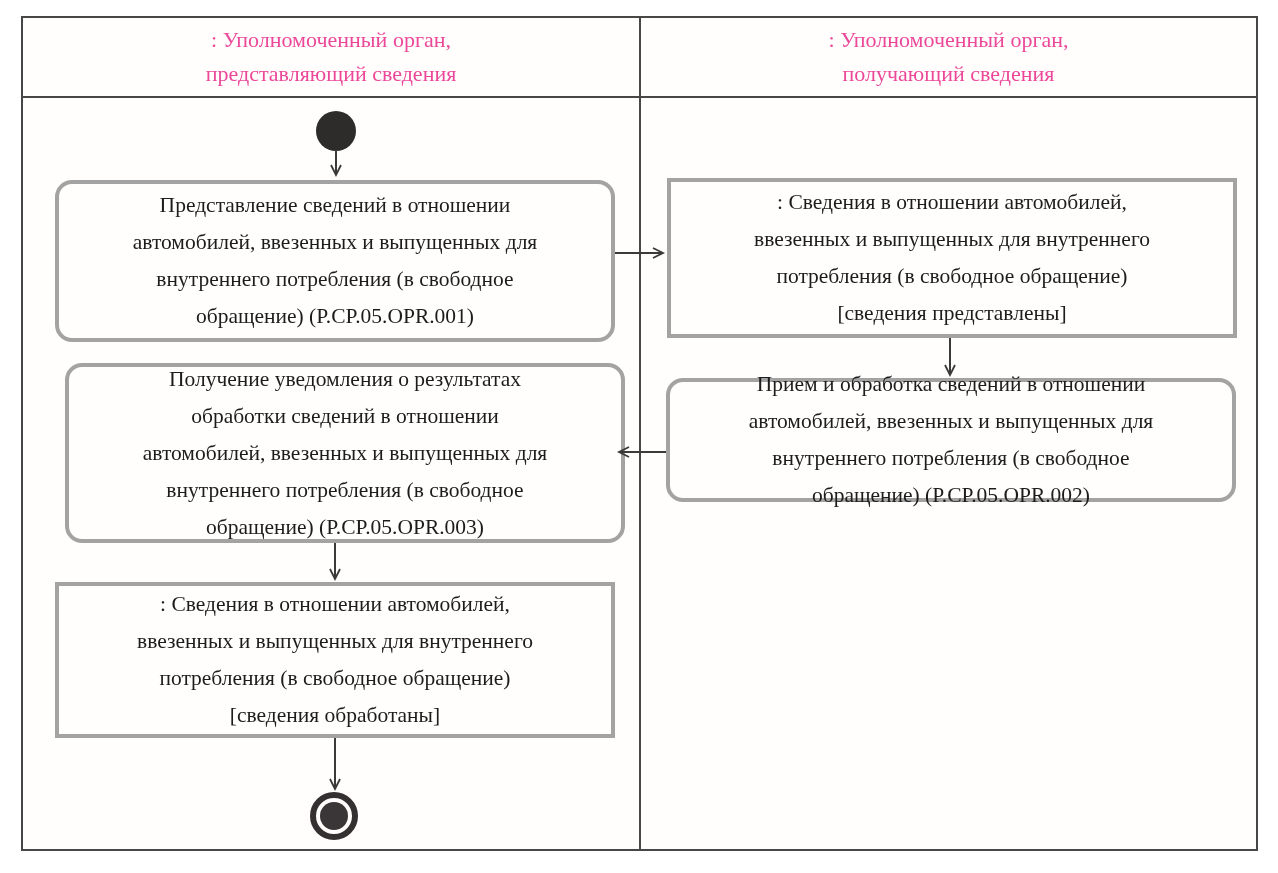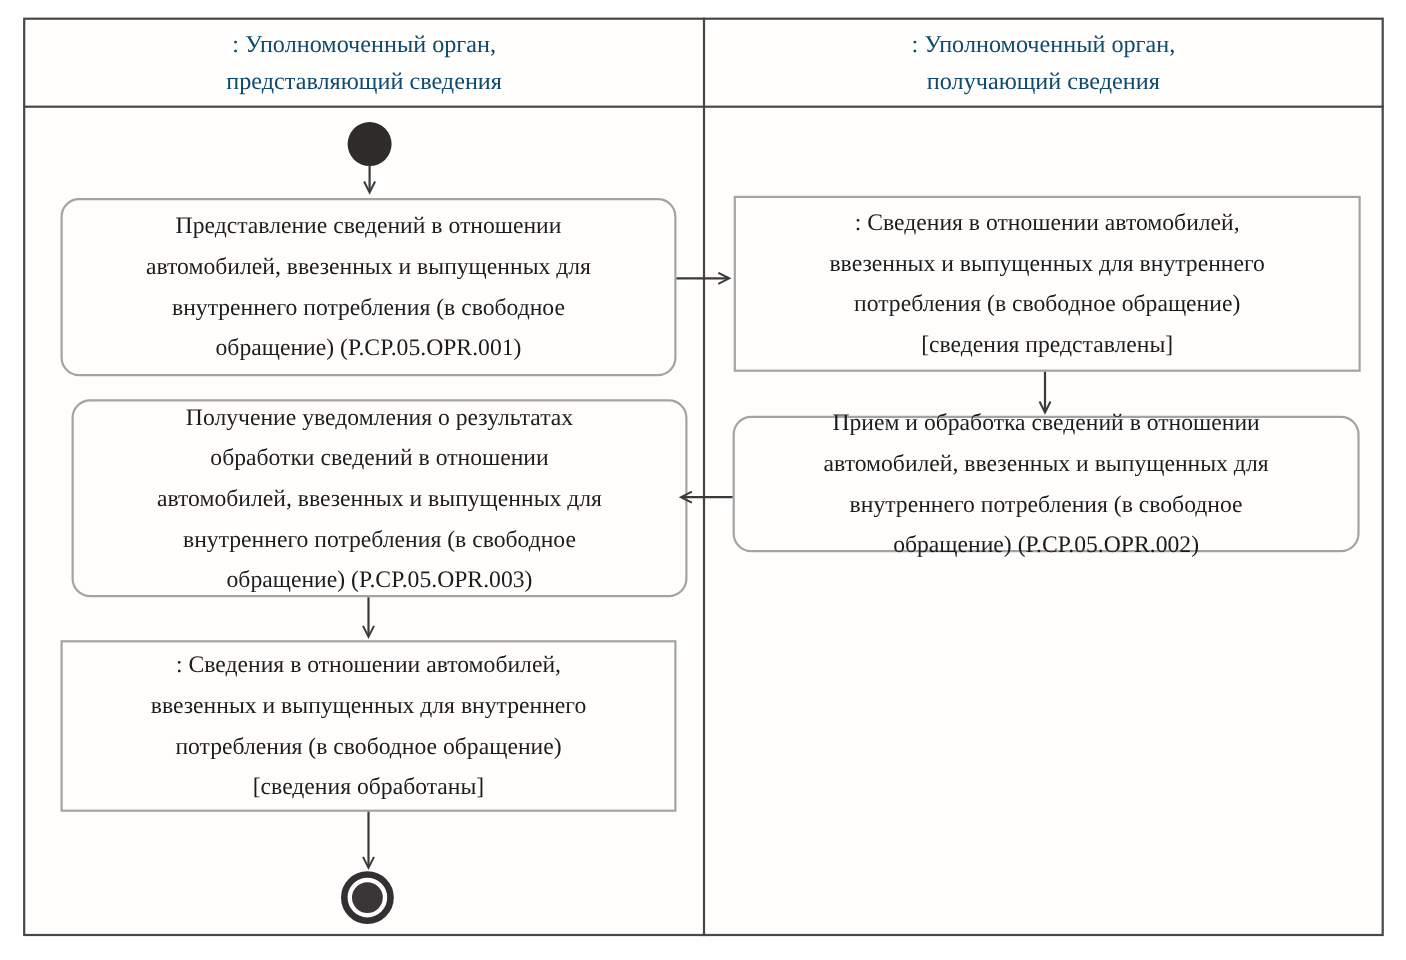--- a/index.html
+++ b/index.html
@@ -35,28 +35,28 @@
     width: 1237px; height: 2px;
     background: #474747;
   }
   .lane-title {
     position: absolute;
     top: 18px; height: 78px;
     display: flex; align-items: center; justify-content: center;
     text-align: center;
     white-space: pre-line;
     font-size: 22px; line-height: 34px;
-    color: #0c4a6e;
+    color: #ec4899;
   }
   .lane-title.left  { left: 23px;  width: 616px; }
   .lane-title.right { left: 641px; width: 615px; }
 
   .box {
     position: absolute;
-    border: 2px solid #a3a3a3;
+    border: 4px solid #a3a3a3;
     background: #fffefd;
     box-sizing: border-box;
     display: flex; align-items: center; justify-content: center;
     text-align: center;
     white-space: pre-line;
     font-size: 21.5px; line-height: 37px;
     color: #1c1c1c;
     padding: 4px 8px;
   }
   .rounded { border-radius: 17px; }

